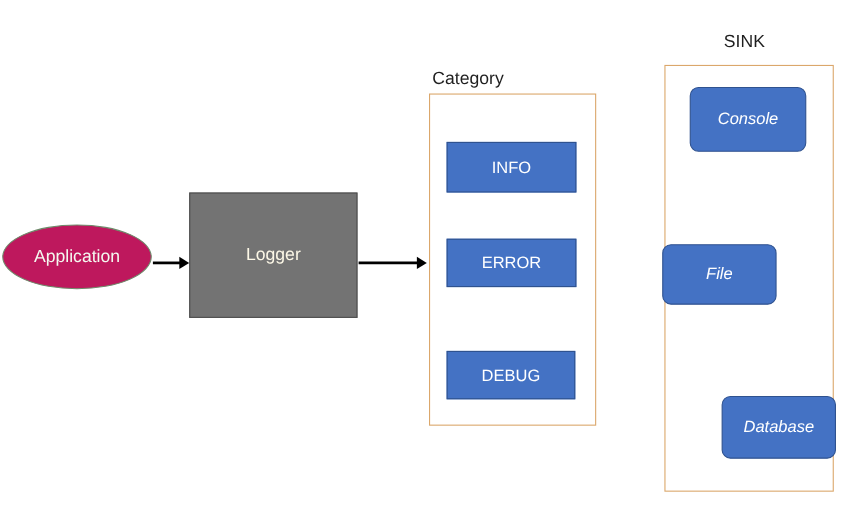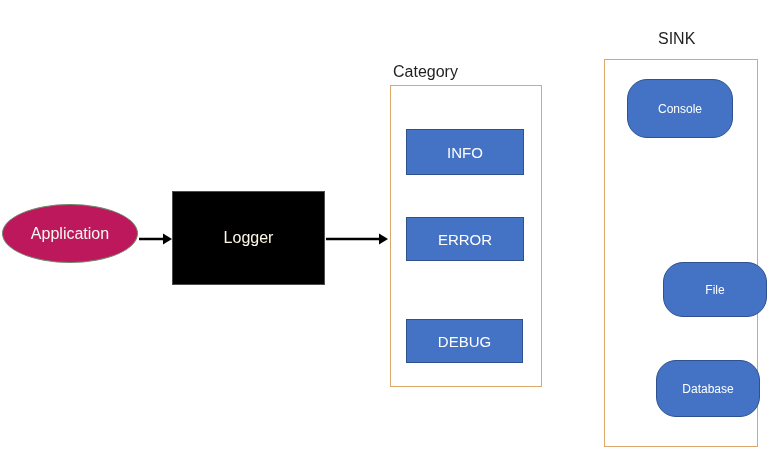--- a/index.html
+++ b/index.html
@@ -25,23 +25,23 @@
     border: 1.5px solid #6f8a6b;
     border-radius: 50%;
     display: flex; align-items: center; justify-content: center;
     box-sizing: border-box;
     color: #f4f9f0;
     font-size: 16px;
   }
   
   .logger-box {
     position: absolute;
-    left: 172px; top: 191px;
-    width: 153px; height: 94px;
-    background: #000000;
+    left: 172px; top: 175px;
+    width: 153px; height: 114px;
+    background: #737373;
     border: 1px solid #4d4d4d;
     box-sizing: border-box;
     display: flex; align-items: center; justify-content: center;
     color: #fdf8e7;
     font-size: 16px;
   }
   
   .group-box {
     position: absolute;
     border: 1px solid #dba76b;
@@ -64,25 +64,26 @@
     border: 1px solid #2f528f;
     box-sizing: border-box;
     display: flex; align-items: center; justify-content: center;
     color: #ffffff;
     font-size: 15px;
   }
   .node-info  { left: 406px; top: 129px; width: 118px; height: 46px; }
   .node-error { left: 406px; top: 217px; width: 118px; height: 44px; }
   .node-debug { left: 406px; top: 319px; width: 117px; height: 44px; }
   .rounded-node {
-    border-radius: 20px;
-    font-size: 12px;
+    border-radius: 8px;
+    font-size: 15px;
+    font-style: italic;
   }
   .node-console  { left: 627px; top: 79px;  width: 106px; height: 59px; }
-  .node-file     { left: 663px; top: 222px; width: 104px; height: 55px; margin-top: 40px; }
+  .node-file     { left: 602px; top: 222px; width: 104px; height: 55px; }
   .node-database { left: 628px; top: 360px; width: 104px; height: 57px; margin-left: 28px; }
   
   .arrow-layer {
     position: absolute;
     left: 0; top: 0;
     pointer-events: none;
   }
 </style>
 </head>
 <body>

